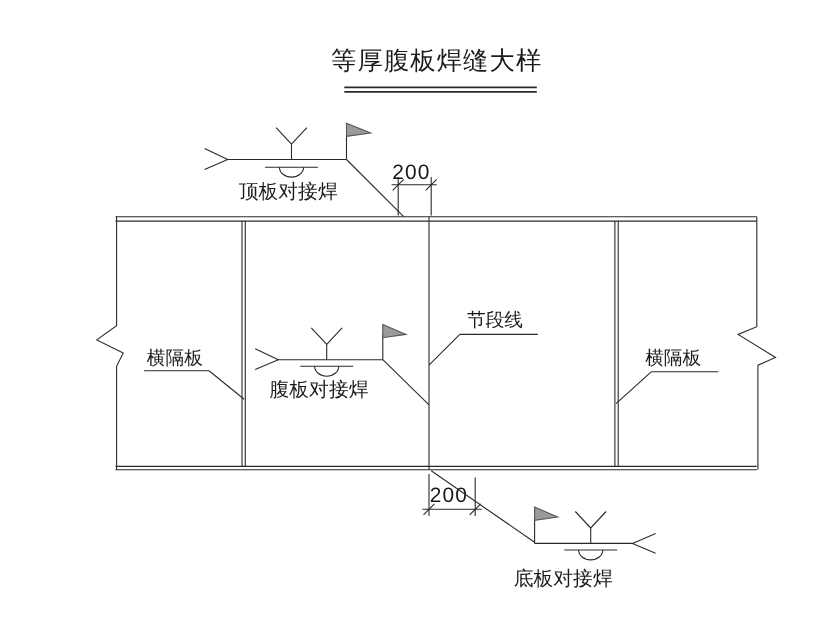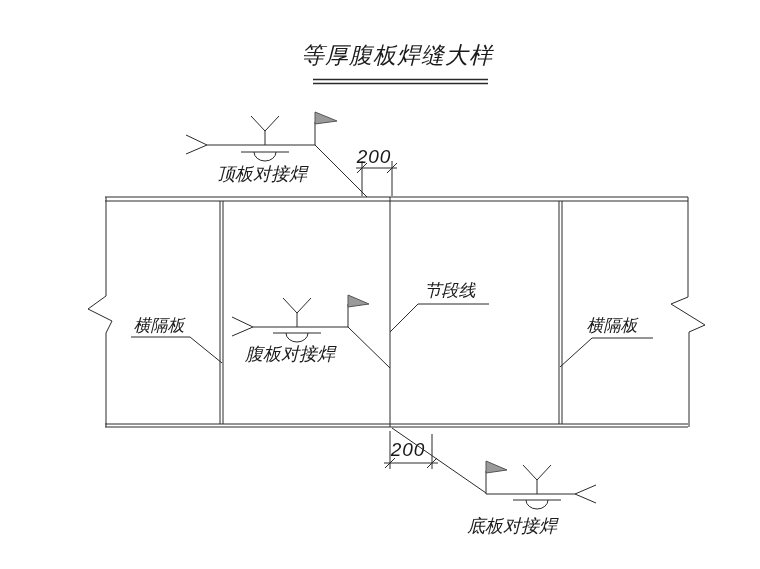--- a/index.html
+++ b/index.html
@@ -1,17 +1,17 @@
 <!DOCTYPE html>
 <html><head>
 <meta charset="utf-8">
 <style>
   html,body{margin:0;padding:0;background:#ffffff;}
   .page{position:relative;width:760px;height:569px;background:#ffffff;overflow:hidden;
-        font-family:"Liberation Sans","DejaVu Sans",sans-serif;font-style:italic;}
+        font-family:"Liberation Sans","DejaVu Sans",sans-serif;}
   svg line, svg polyline, svg path{stroke:#2a2a2a;stroke-width:1;fill:none;}
   svg polygon.flag{fill:#9a9a9a;stroke:#555555;stroke-width:1;}
   svg text{fill:#1a1a1a;font-family:"Liberation Sans","DejaVu Sans",sans-serif;}
   .t-title{font-size:23px;letter-spacing:1px;}
   .t-label{font-size:18px;}
   .t-small{font-size:17px;}
   .t-dim{font-size:19px;letter-spacing:1px;}
   .thick{stroke-width:1.6;}
 </style>
 </head>

